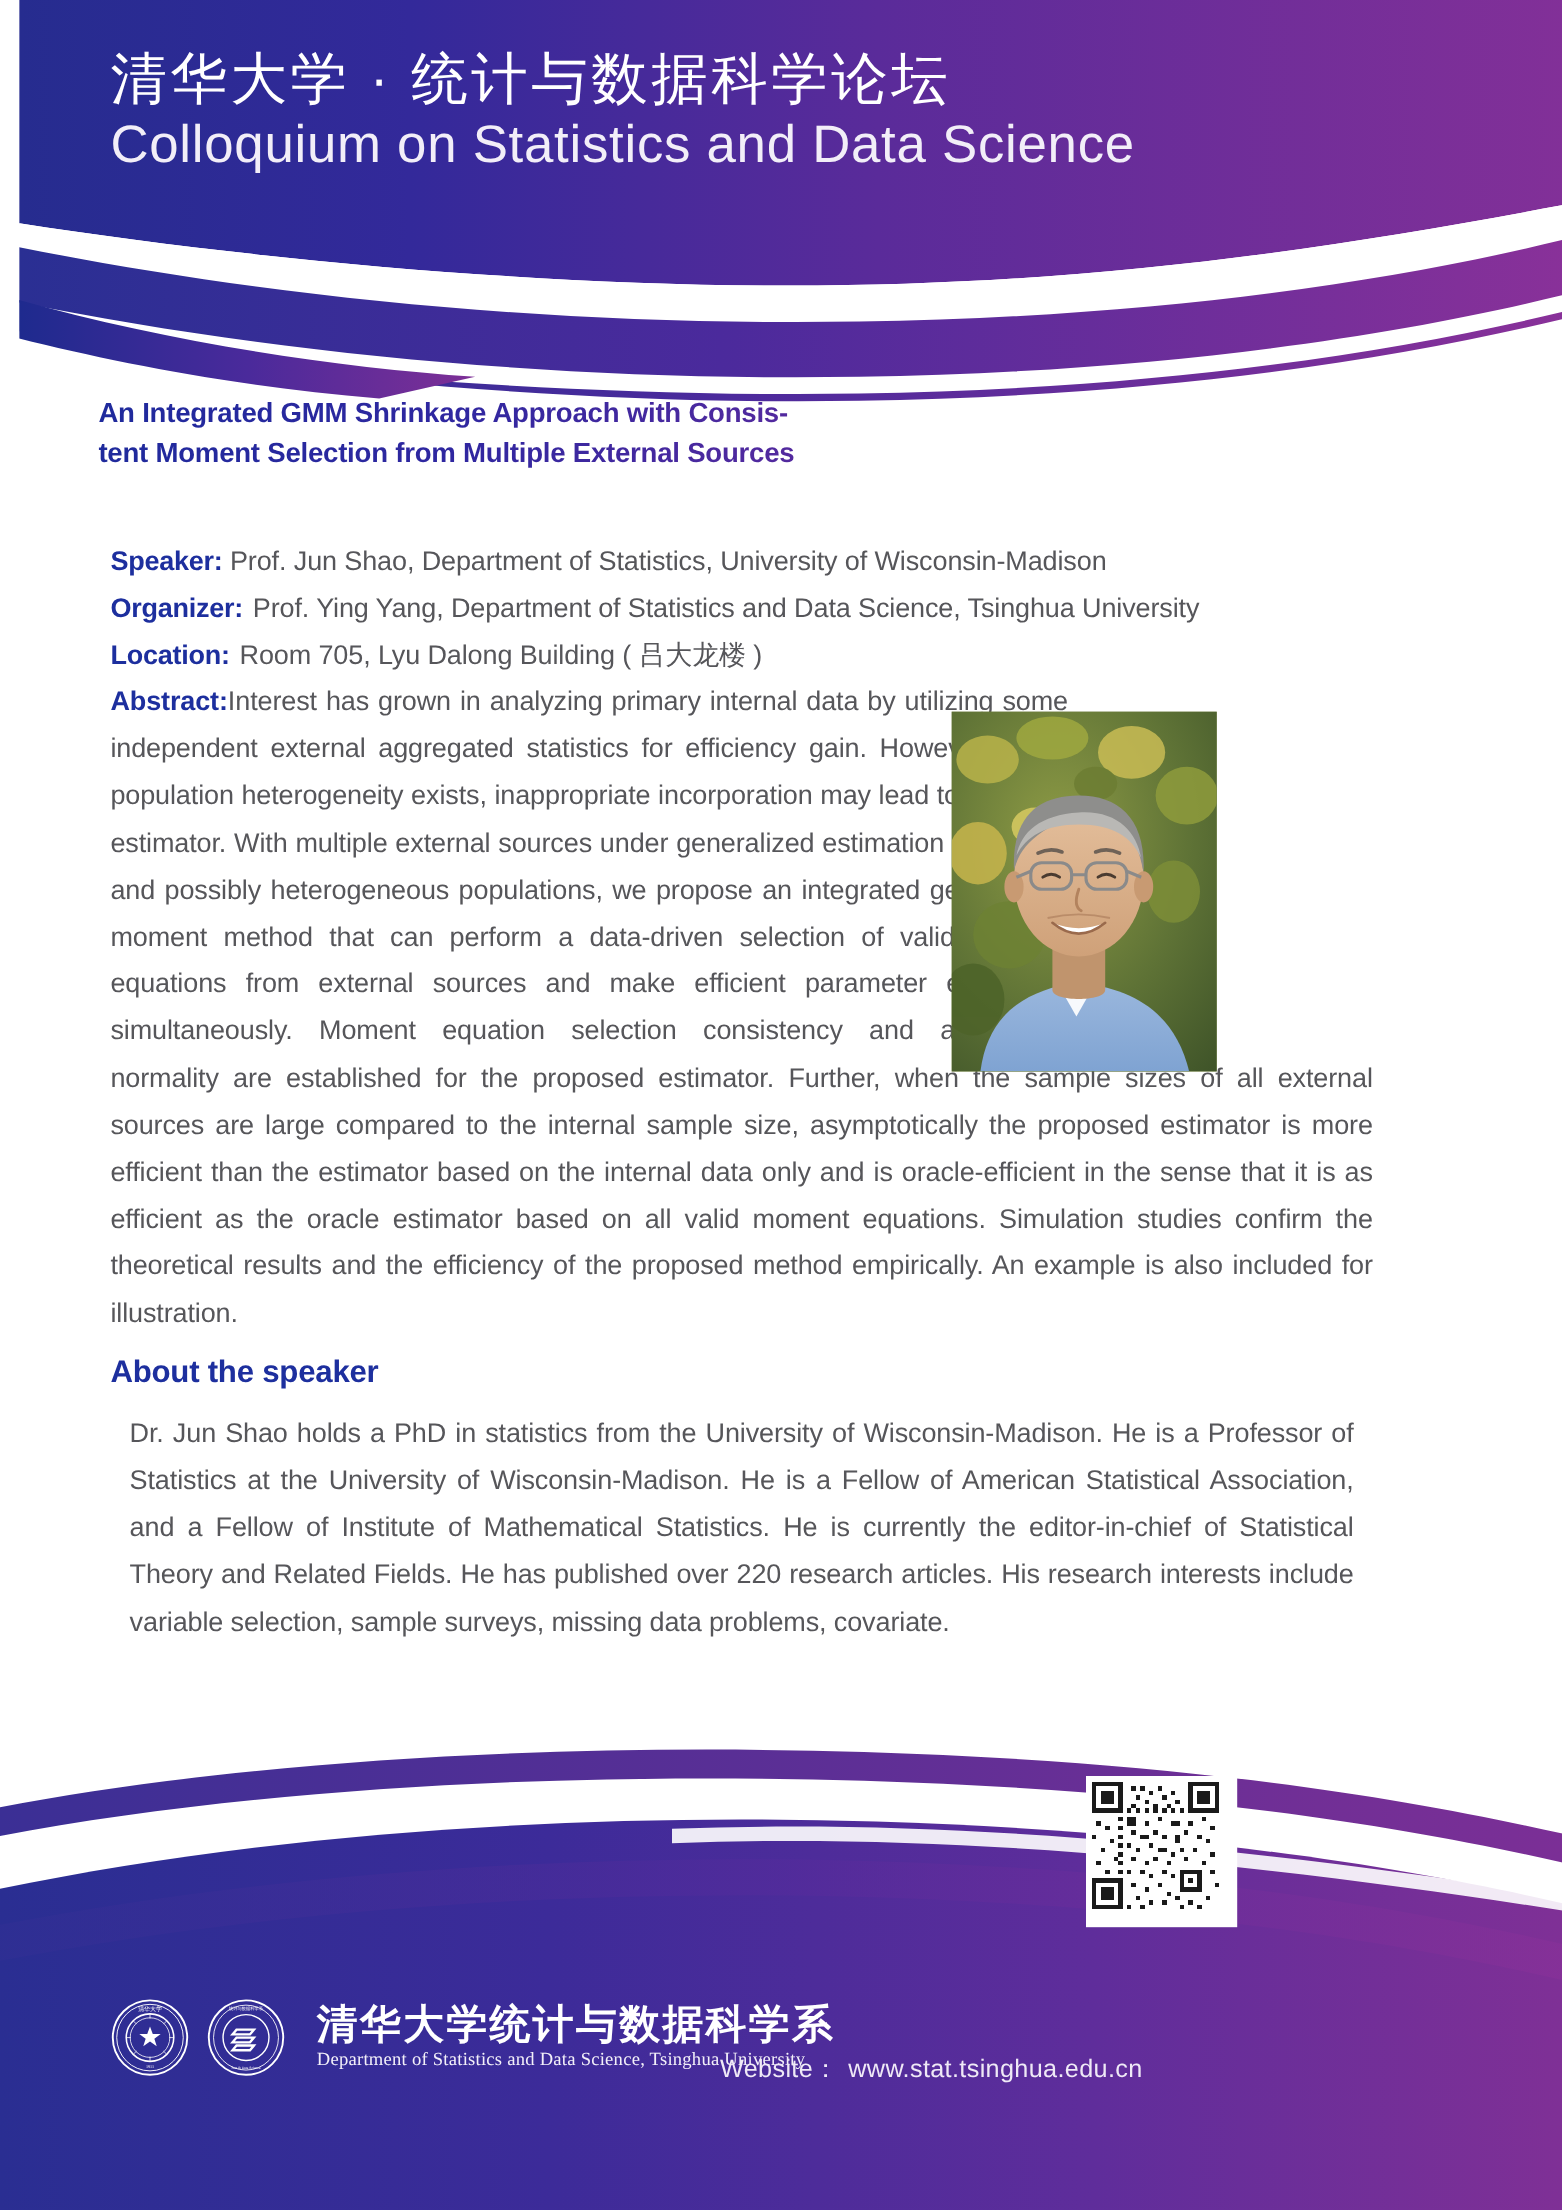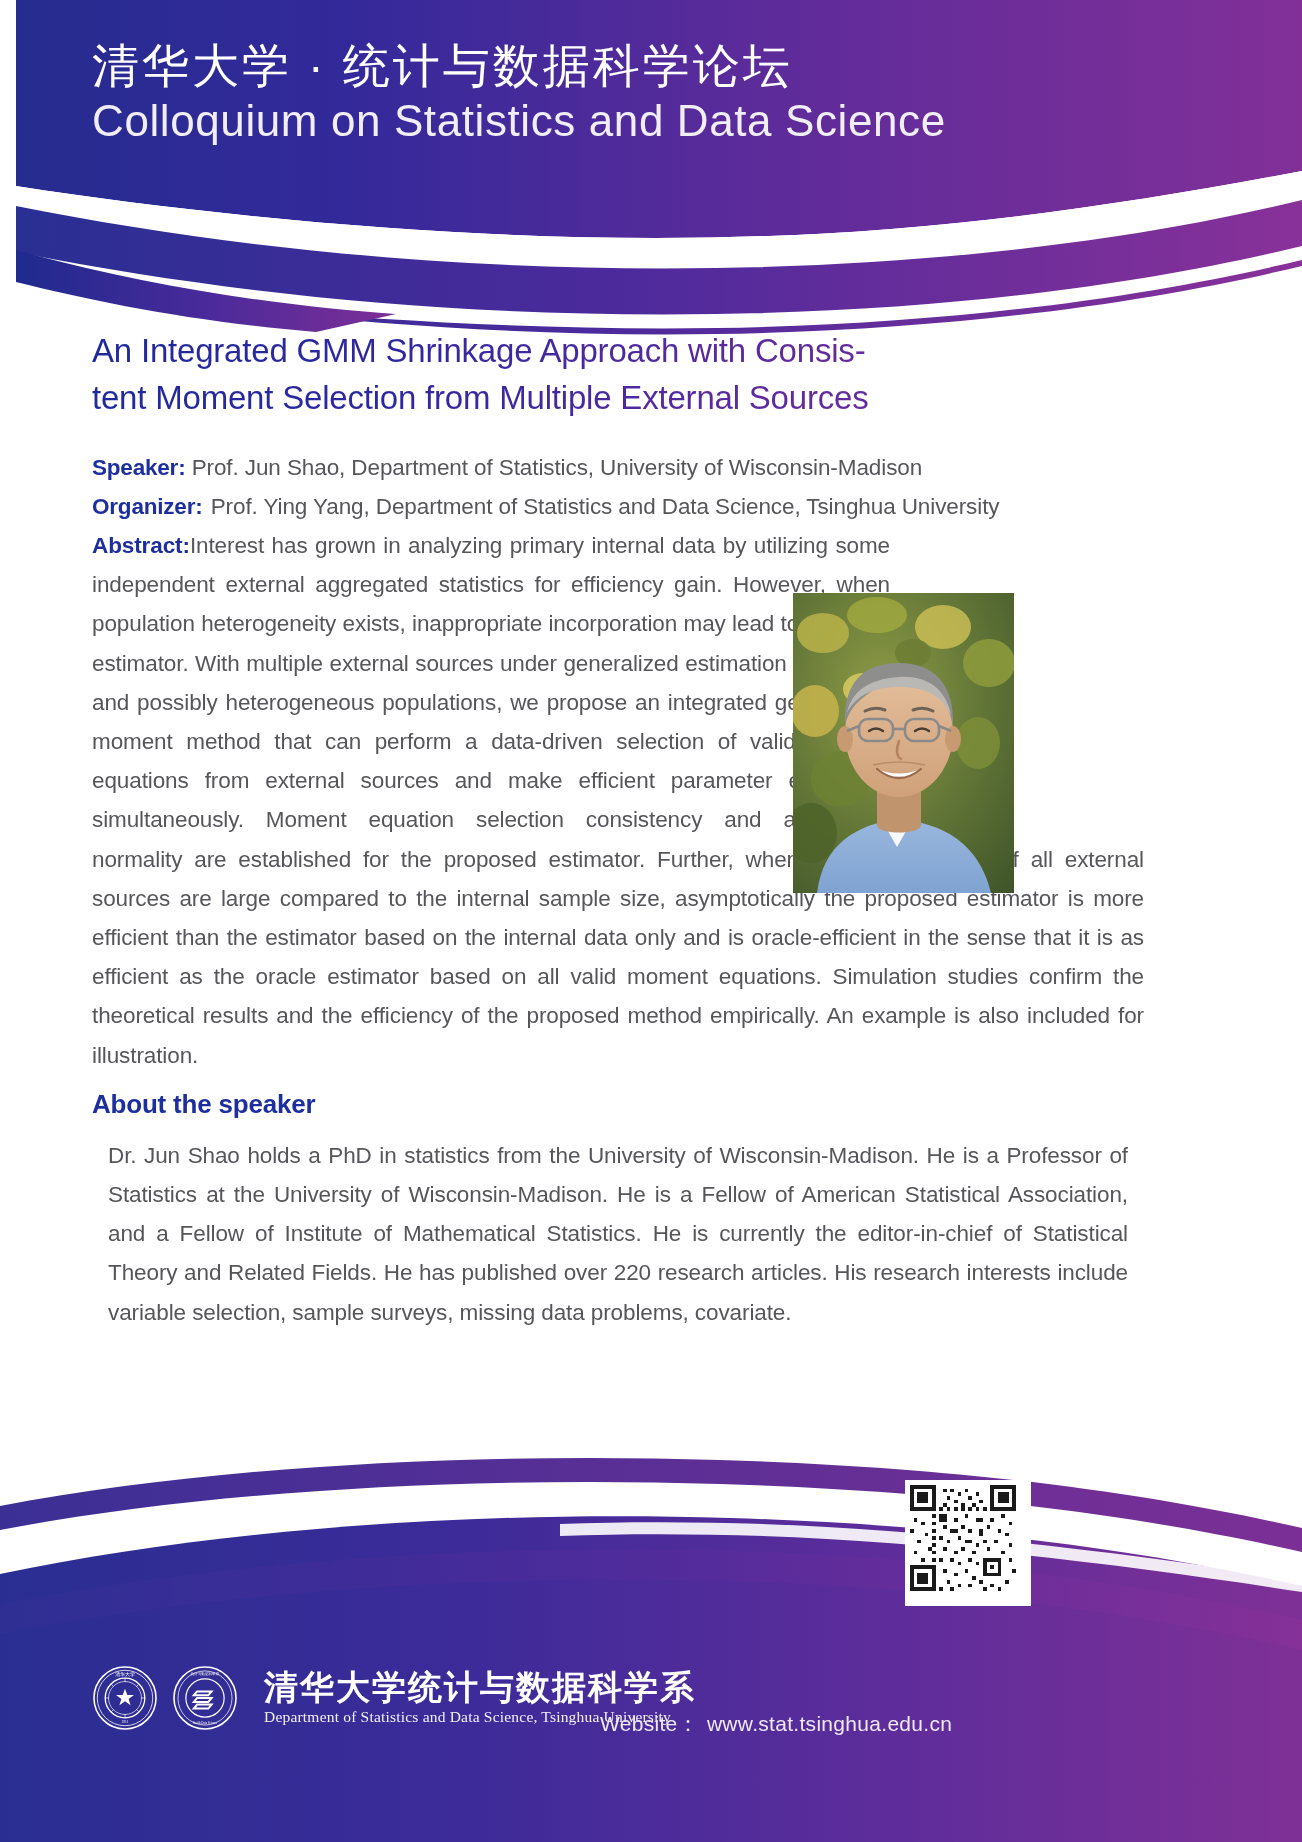--- a/index.html
+++ b/index.html
@@ -52,25 +52,25 @@
     font-weight: 300;
     letter-spacing: 0.6px;
     line-height: 1.16;
     margin-top: 2px;
     white-space: nowrap;
   }
 
   
   .title {
     position: absolute;
-    left: 92px;
+    left: 82px;
     top: 328px;
     width: 1055px;
-    font-size: 33px;
-    font-weight: 400;
+    font-size: 23px;
+    font-weight: 700;
     line-height: 1.42;
     letter-spacing: -0.2px;
     background: linear-gradient(90deg, #1f2a9c 0%, #2f27a0 28%, #5a2a9e 60%, #7b2d97 100%);
     -webkit-background-clip: text;
     background-clip: text;
     color: transparent;
     -webkit-text-fill-color: transparent;
   }
   .title .t-line { display: block; }
 
@@ -335,20 +335,24 @@
       <span class="meta-label">Speaker:</span>
       <span>Prof. Jun Shao, Department of Statistics, University of Wisconsin-Madison</span>
     </div>
 
     <div class="meta-line">
       <span class="meta-label sp">Organizer:</span>
       <span>Prof. Ying Yang, Department of Statistics and Data Science, Tsinghua University</span>
     </div>
 
 
+    <div class="meta-line">
+      <span class="meta-label sp">Location:</span>
+      <span>Room 705, Lyu Dalong Building ( 吕大龙楼 )</span>
+    </div>
 
     <p class="abstract">
       <span class="float-ph"></span><span class="abs-label">Abstract:</span><span>Interest has grown in analyzing primary internal data by utilizing some independent external aggregated statistics for efficiency gain.  However, when population heterogeneity exists, inappropriate incorporation may lead to a biased estimator. With multiple external sources under generalized estimation equations and possibly heterogeneous populations, we propose an integrated generalized moment method that can perform a data-driven selection of valid moment equations from external sources and make efficient parameter estimation simultaneously. Moment equation selection consistency and asymptotic normality are established for the proposed estimator. Further, when the sample sizes of all external sources are large compared to the internal sample size, asymptotically the proposed estimator is more efficient than the estimator based on the internal data only and is oracle-efficient in the sense that it is as efficient as the oracle estimator based on all valid moment equations. Simulation studies confirm the theoretical results and the efficiency of the proposed method empirically. An example is also included for illustration.</span>
     </p>
 
     <div class="section-head">About the speaker</div>
     <p class="bio">Dr. Jun Shao holds a PhD in statistics from the University of Wisconsin-Madison. He is a Professor of Statistics at the University of Wisconsin-Madison. He is a Fellow of American Statistical Association, and a Fellow of Institute of Mathematical Statistics. He is currently the editor-in-chief of Statistical Theory and Related Fields. He has published over 220 research articles. His research interests include variable selection, sample surveys, missing data problems, covariate.</p>
   </div>
 
   <div class="footer-wrap">

